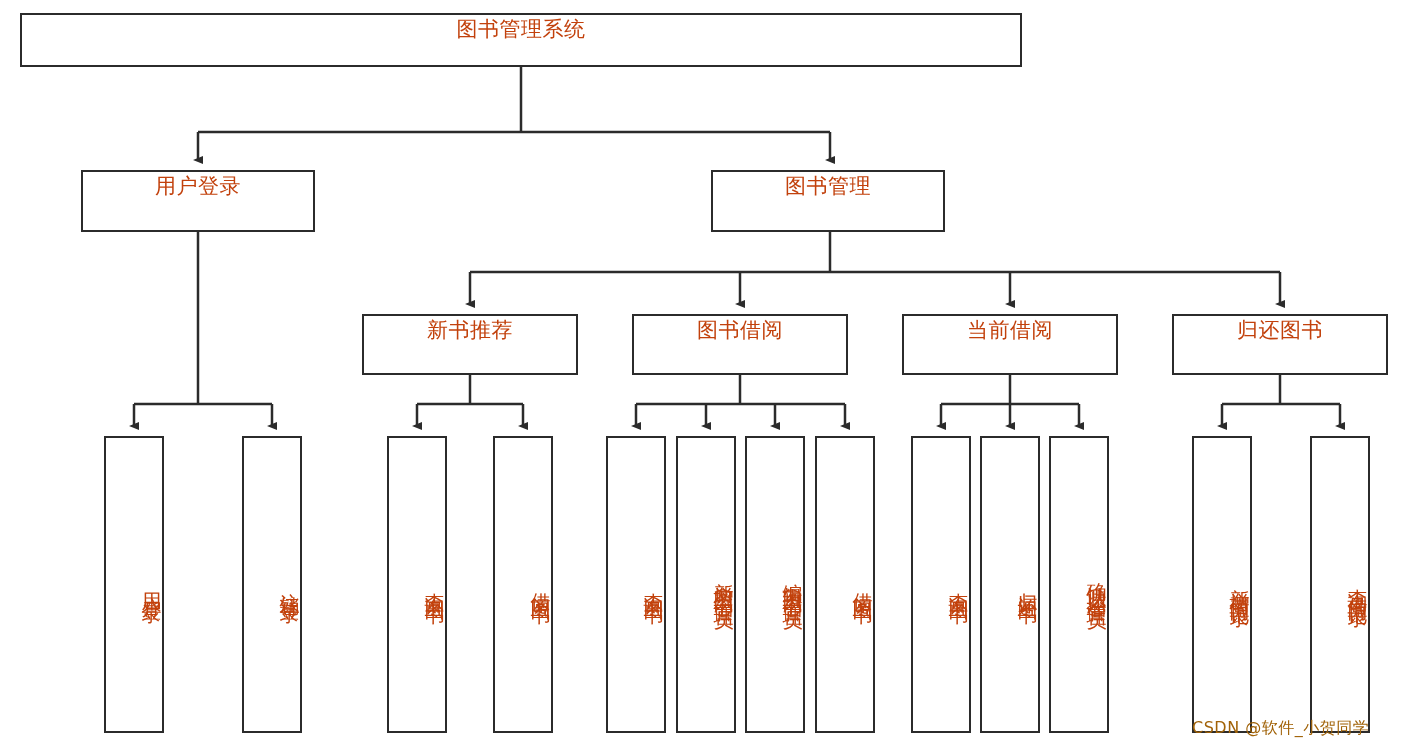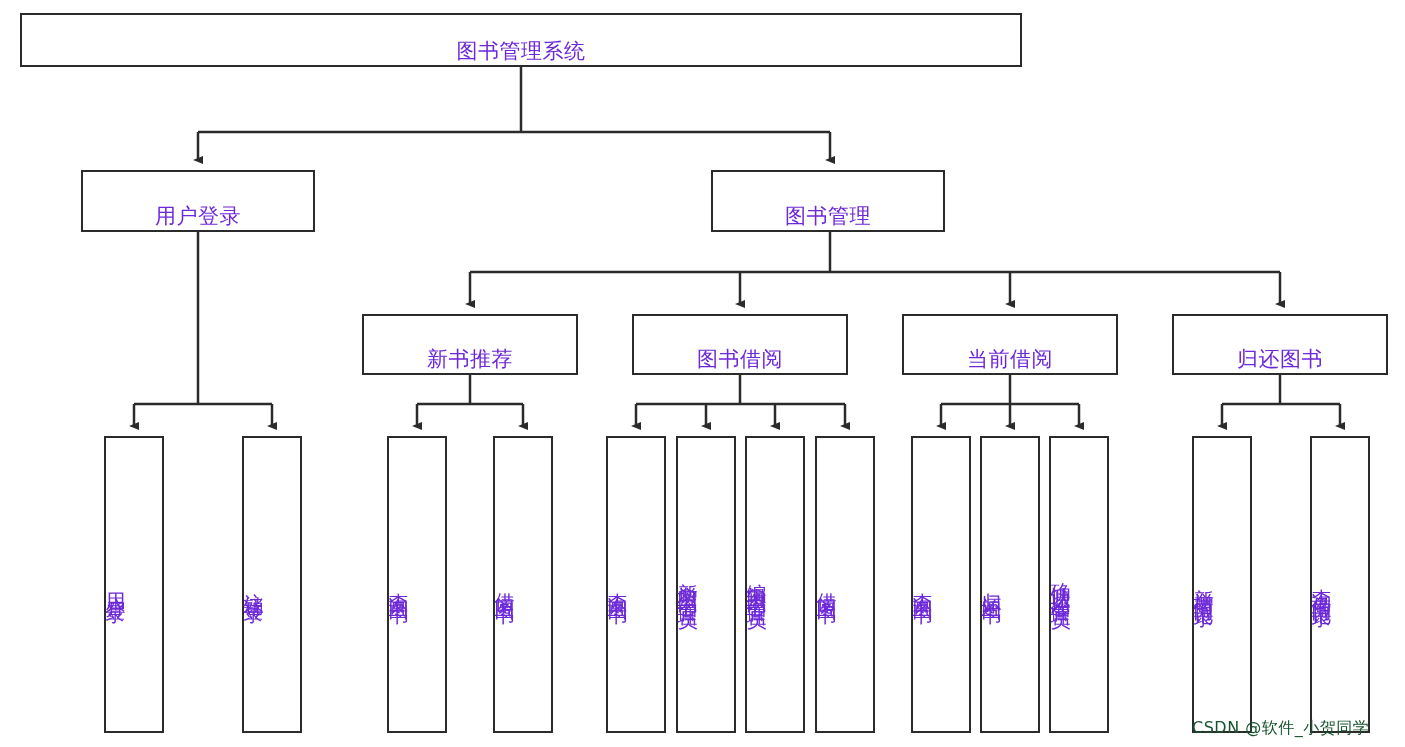--- a/index.html
+++ b/index.html
@@ -9,22 +9,22 @@
     font-family:"DejaVu Sans","Liberation Sans",sans-serif;
     position:relative;overflow:hidden;
   }
   #canvas{position:absolute;left:0;top:0;width:1405px;height:747px;}
   svg.edges{position:absolute;left:0;top:0;width:1405px;height:747px;pointer-events:none;}
   .node{
     position:absolute;
     box-sizing:border-box;
     background:#ffffff;
     border:2px solid #2b2b2b;
-    display:flex;align-items:flex-end;justify-content:center;
-    color:#6d28d9;
+    display:flex;align-items:flex-start;justify-content:center;
+    color:#c2410c;
   }
   .node.h{
     font-size:21px;
     letter-spacing:0.5px;
   }
   .node.v{
     font-size:20px;
     writing-mode:vertical-rl;
     text-orientation:upright;
     letter-spacing:4px;
@@ -32,21 +32,21 @@
     padding:6px 0;
     white-space:nowrap;
   }
   .node.v .vtext{
     writing-mode:vertical-rl;
     text-orientation:upright;
     display:block;
   }
   .watermark{
     position:absolute;
-    color:#14532d;
+    color:#a16207;
     font-size:16px;
     white-space:nowrap;
     letter-spacing:0.5px;
   }
 </style>
 </head>
 <body>
 
 <div id="canvas">
 

